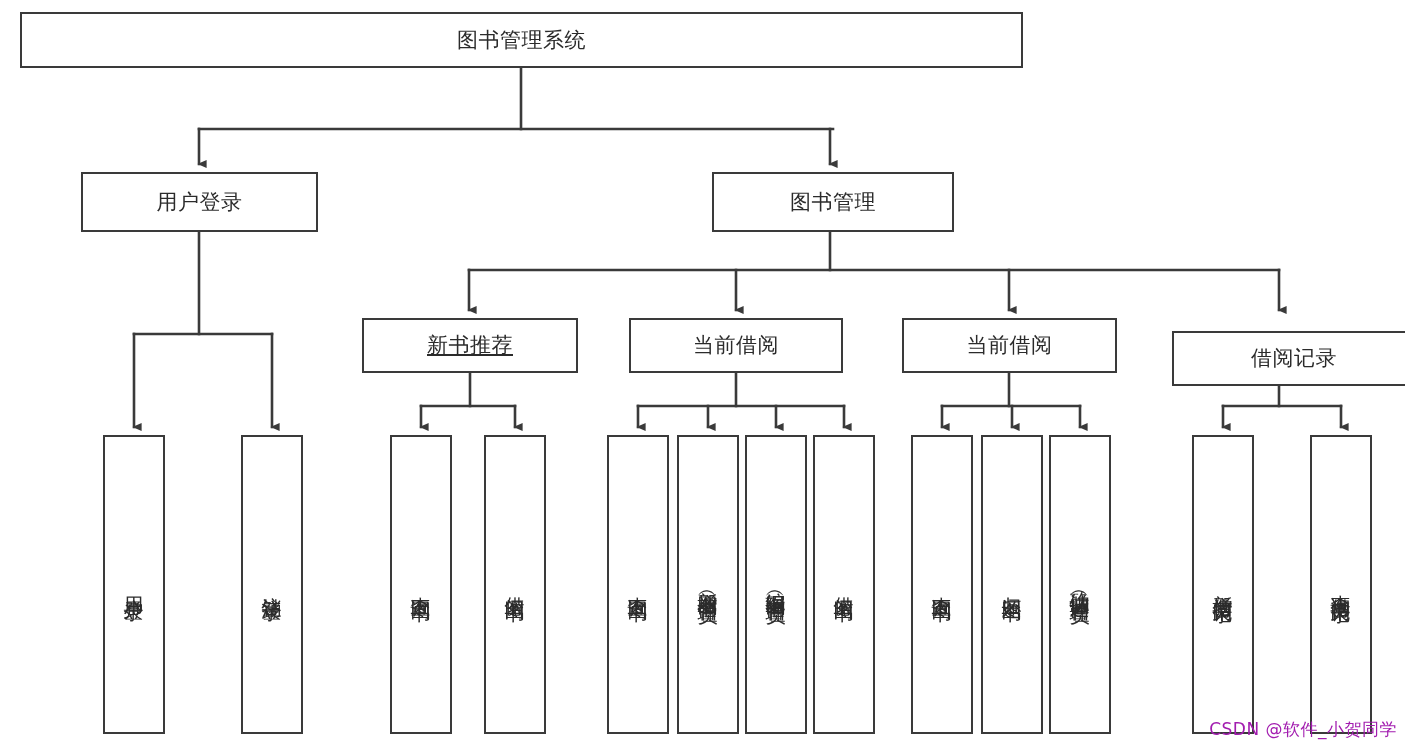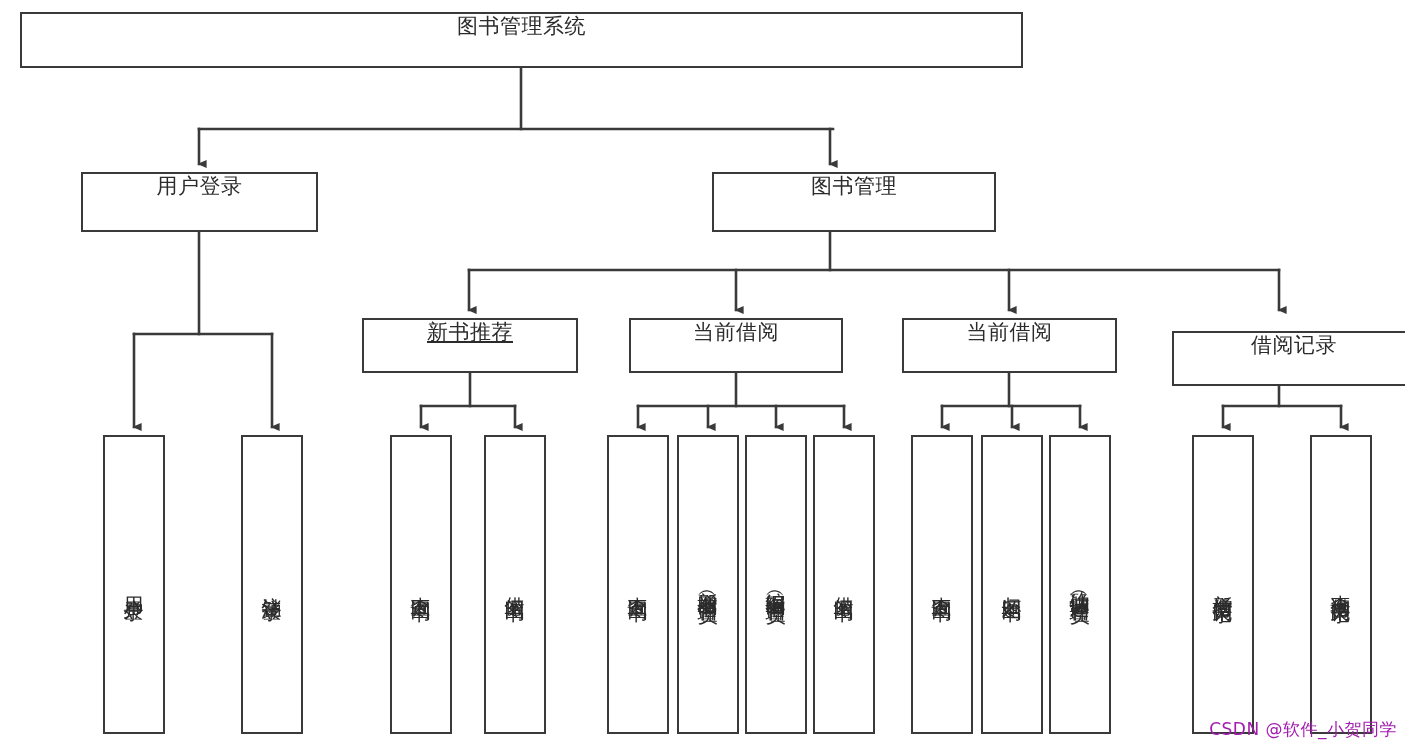--- a/index.html
+++ b/index.html
@@ -23,21 +23,21 @@
     top: 0;
     width: 1405px;
     height: 747px;
   }
   .node {
     position: absolute;
     box-sizing: border-box;
     border: 2px solid #3a3a3a;
     background: #ffffff;
     display: flex;
-    align-items: flex-start;
+    align-items: center;
     justify-content: center;
     color: #2b2b2b;
   }
   .node .label {
     font-size: 21px;
     line-height: 1.15;
     letter-spacing: 0.5px;
     white-space: nowrap;
   }
   
@@ -126,21 +126,21 @@
     </g>
   </svg>
 
   <div class="node h" style="left: 20px; top: 12px; width: 1003px; height: 56px;">
     <span class="label">图书管理系统</span>
   </div>
 
   <div class="node h" style="left: 81px; top: 172px; width: 237px; height: 60px;">
     <span class="label">用户登录</span>
   </div>
-  <div class="node h" style="left: 712px; top: 172px; width: 284px; height: 60px;">
+  <div class="node h" style="left: 712px; top: 172px; width: 242px; height: 60px;">
     <span class="label">图书管理</span>
   </div>
 
   <div class="node h" style="left: 362px; top: 318px; width: 216px; height: 55px; text-decoration: underline;">
     <span class="label">新书推荐</span>
   </div>
   <div class="node h" style="left: 629px; top: 318px; width: 214px; height: 55px;">
     <span class="label">当前借阅</span>
   </div>
   <div class="node h" style="left: 902px; top: 318px; width: 215px; height: 55px;">

